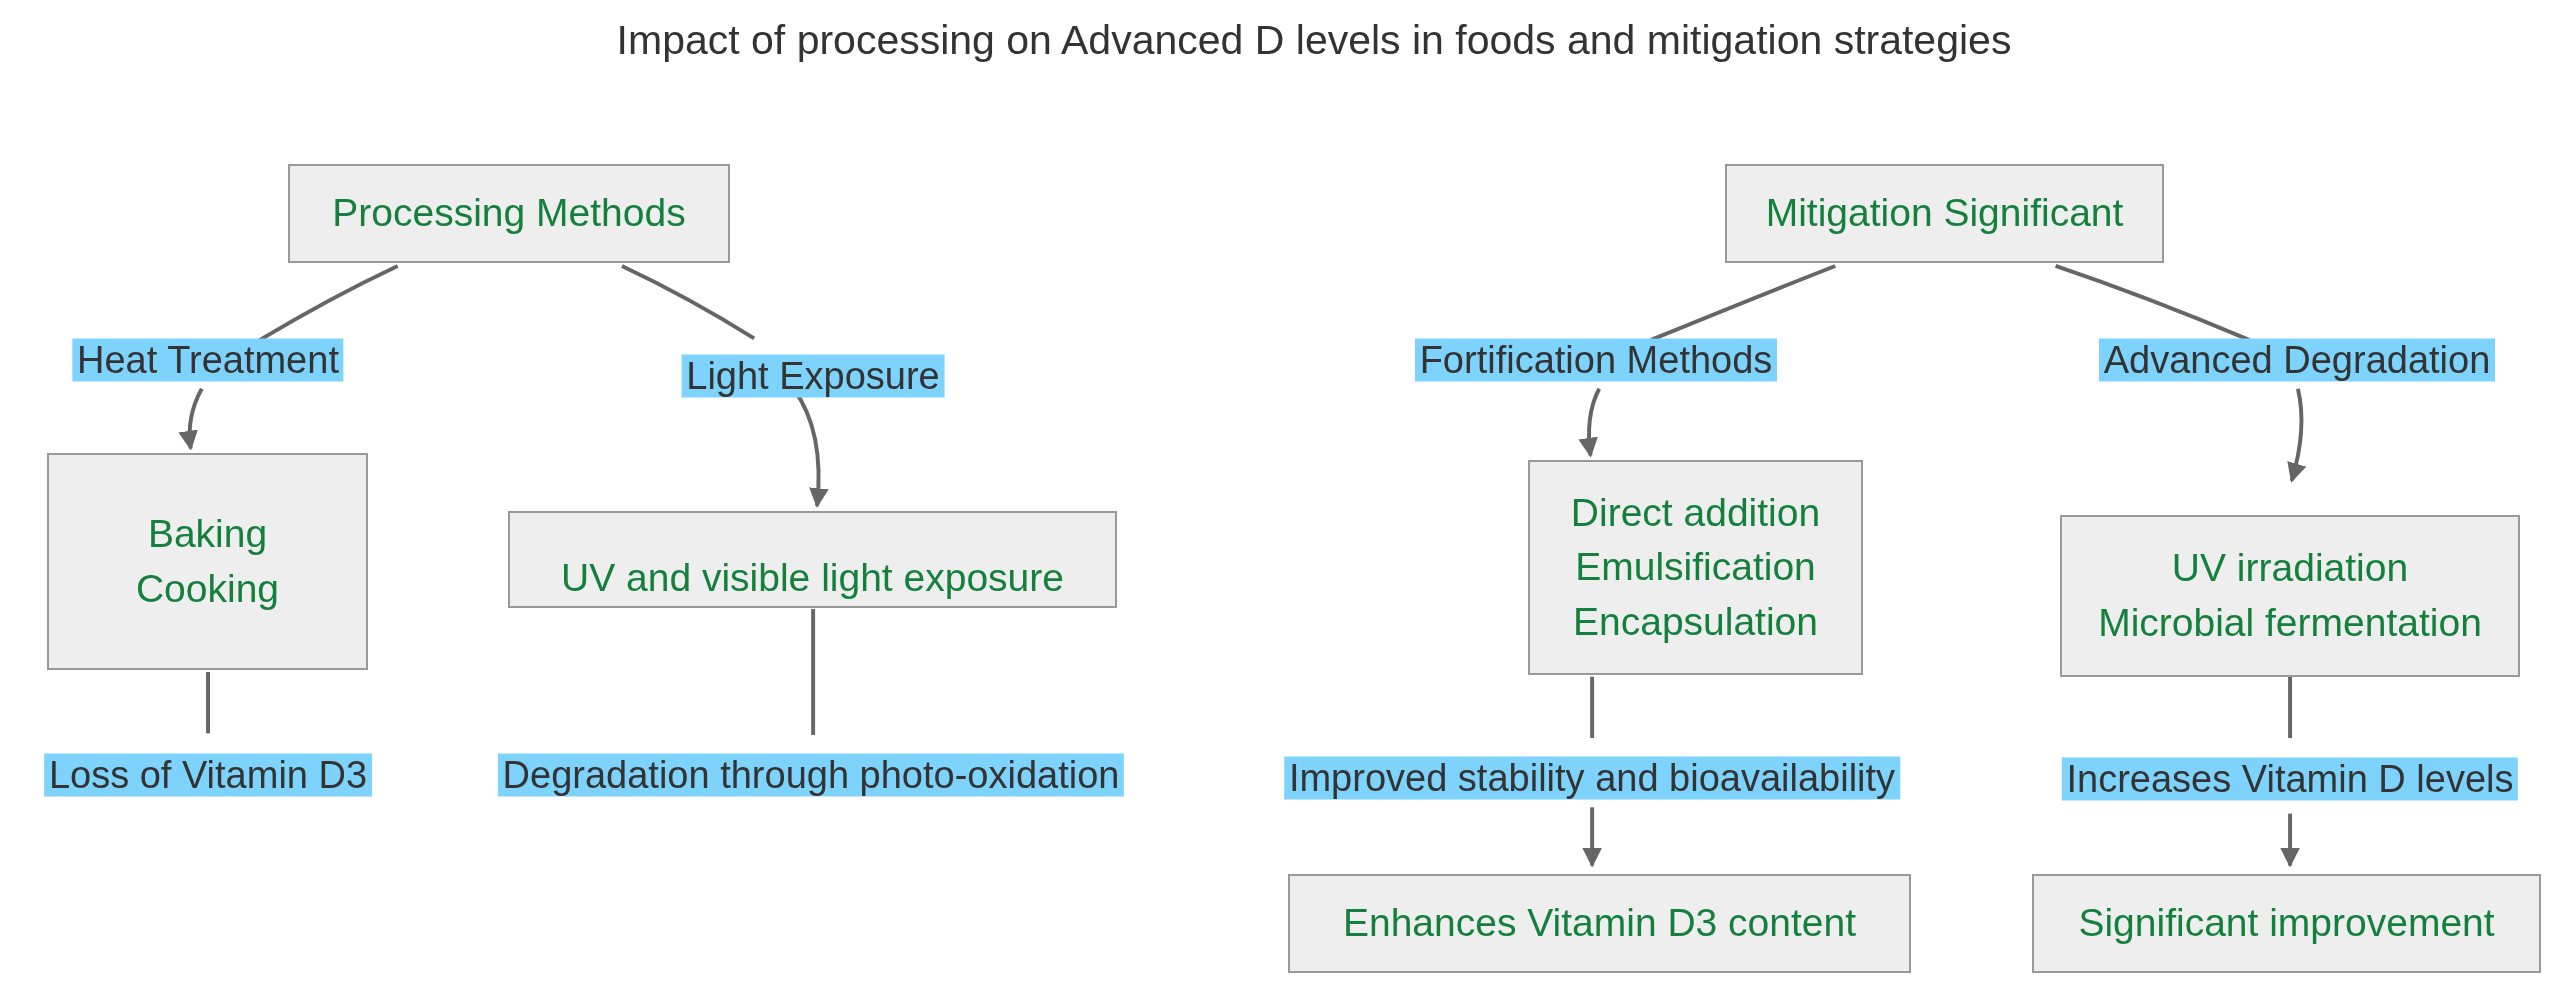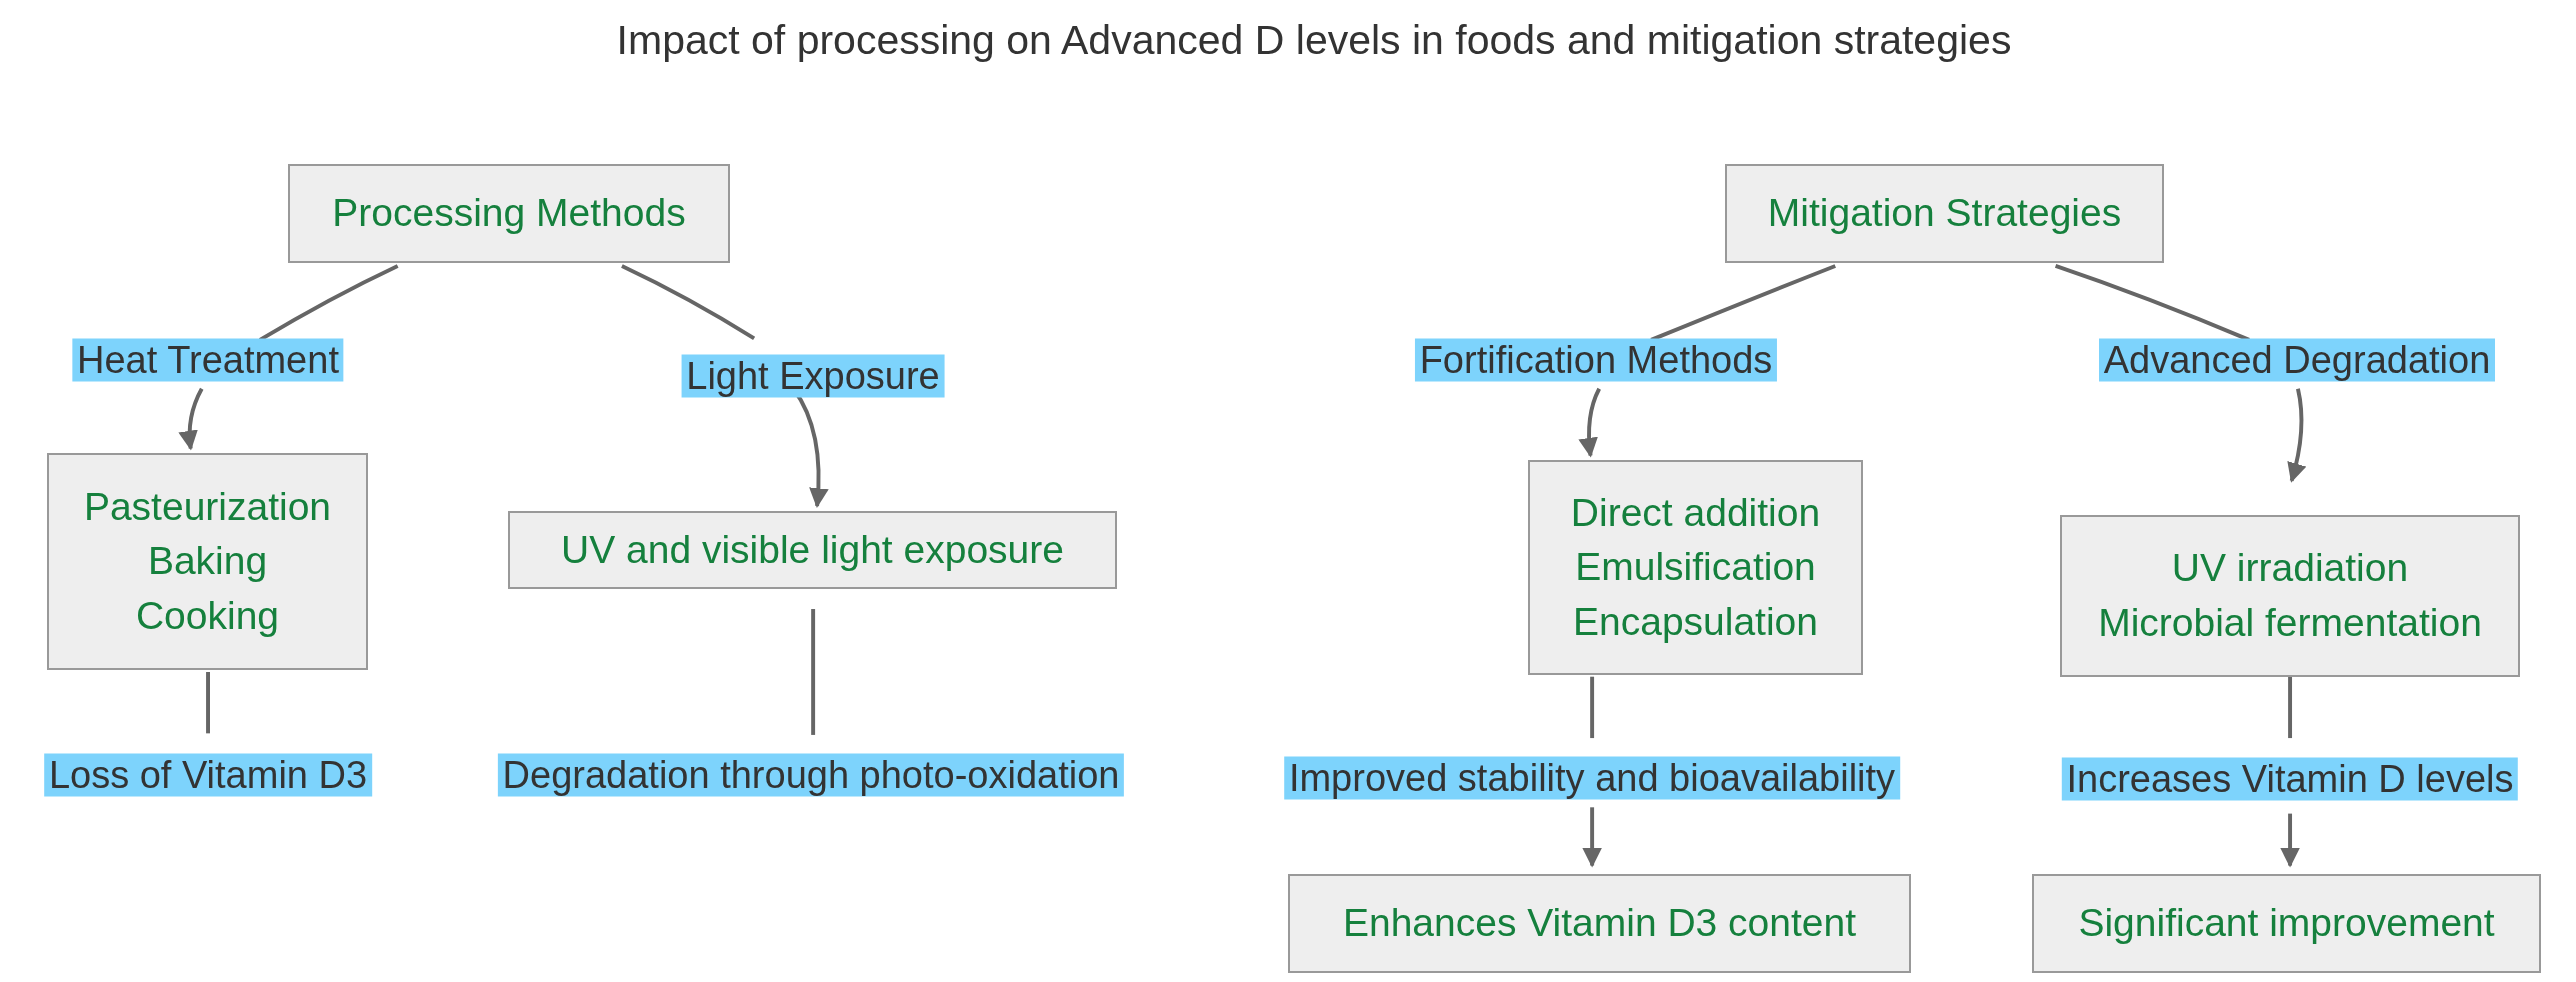--- a/index.html
+++ b/index.html
@@ -30,21 +30,21 @@
   }
   .edge-label {
     position:absolute;
     transform:translate(-50%,-50%);
     font-size:38px; color:#333333; white-space:nowrap;
     background:#7dd3fc; padding:0 4.7px;
   }
   
   #n-processing   { left:288px;  top:164px;  width:442px; height:99px; }
   #n-heatbox      { left:47px;   top:453px;  width:321px; height:217px; }
-  #n-lightbox     { left:508px;  top:511px;  width:609px; height:78px; }
+  #n-lightbox     { left:508px;  top:511px;  width:609px; height:97px;justify-content:flex-end; }
   #n-mitigation   { left:1725px; top:164px;  width:439px; height:99px; }
   #n-fortbox      { left:1493px; top:460px;  width:335px; height:215px;margin-left:35px; }
   #n-advbox       { left:2060px; top:515px;  width:460px; height:162px; }
   #n-enhances     { left:1288px; top:874px; width:623px; height:99px; }
   #n-significant  { left:2032px; top:874px; width:509px; height:99px; }
   
   #l-heat   { left:208px;  top:360px; }
   #l-light  { left:813px; top:360px;margin-top:16px; }
   #l-fort   { left:1596px; top:360px; }
   #l-adv    { left:2297px; top:360px; }
@@ -80,31 +80,30 @@
     <path d="M2910,825 L2910,938"></path>
     <path d="M2910,1034 L2910,1100" marker-end="url(#arrowhead)"></path>
   </g>
 </svg>
 
 <div id="n-processing" class="node">
   <div>Processing Methods</div>
 </div>
 
 <div id="n-heatbox" class="node">
-  <div>Pasteurization</div>
   <div>Baking</div>
   <div>Cooking</div>
 </div>
 
 <div id="n-lightbox" class="node">
   <div>UV and visible light exposure</div>
 </div>
 
 <div id="n-mitigation" class="node">
-  <div>Mitigation Strategies</div>
+  <div>Mitigation Significant</div>
 </div>
 
 <div id="n-fortbox" class="node">
   <div>Direct addition</div>
   <div>Emulsification</div>
   <div>Encapsulation</div>
 </div>
 
 <div id="n-advbox" class="node">
   <div>UV irradiation</div>

